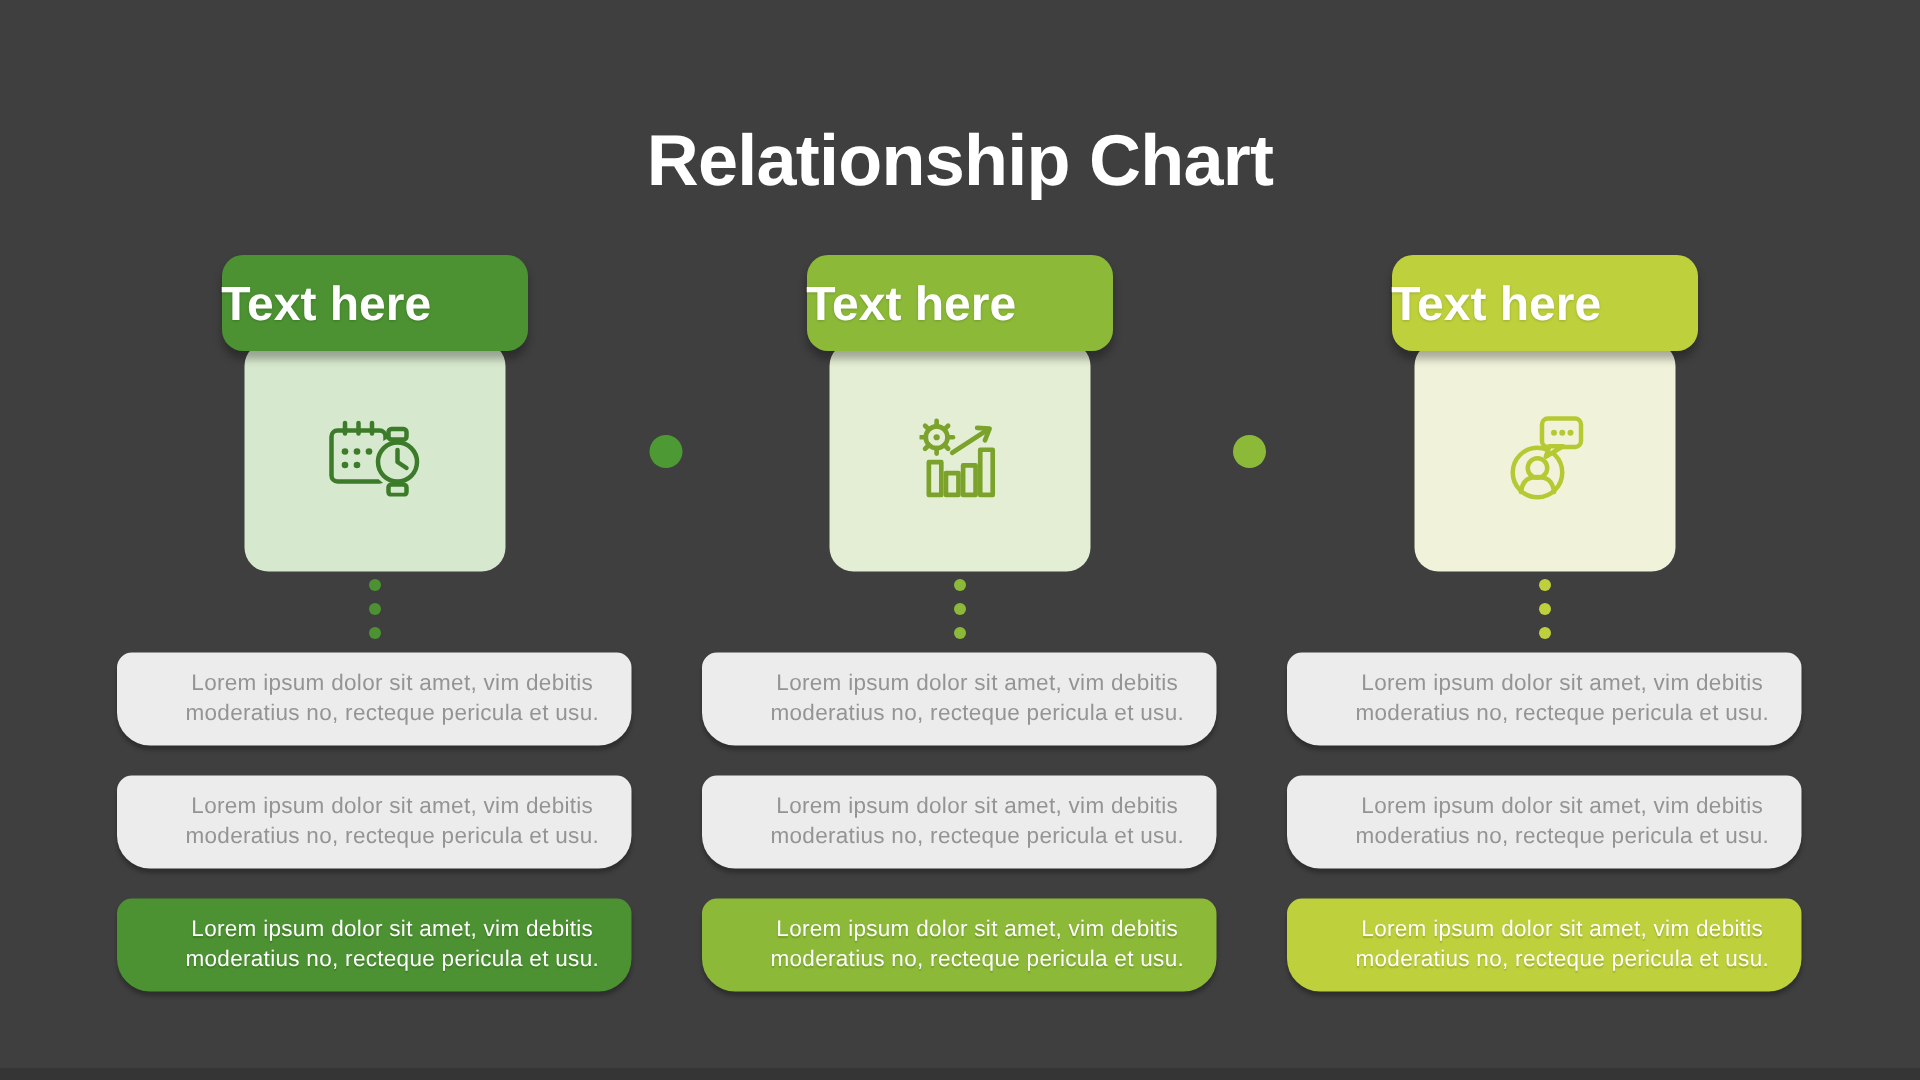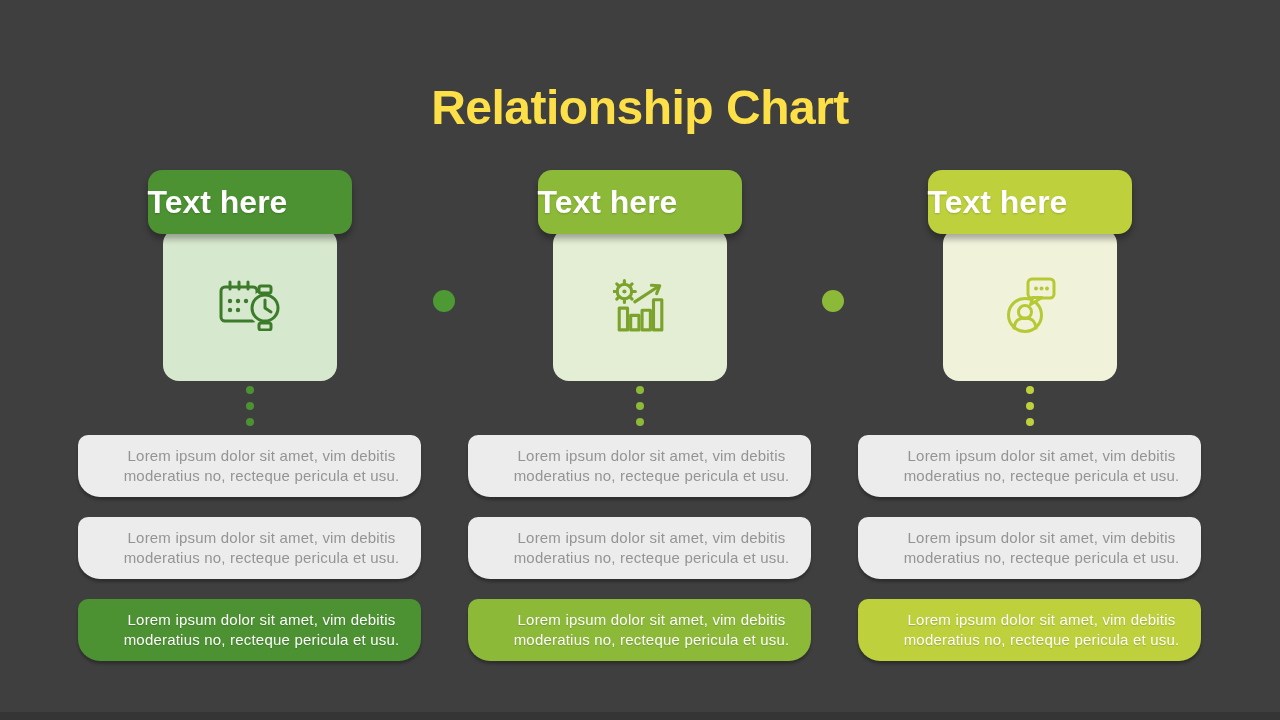--- a/index.html
+++ b/index.html
@@ -33,21 +33,21 @@
   .b1{top:265px}.b2{top:347px}.b3{top:429px}
   .cdot{position:absolute;top:290px;width:22px;height:22px;border-radius:50%;}
   .cdot1{left:433px}.cdot2{left:822px}
   .bottom-strip{position:absolute;left:0;bottom:0;width:100%;height:8px;background:#353535;}
 </style>
 </head>
 <body style="background: rgb(63, 63, 63);">
 
 <div class="slide">
 
-  <h1 class="title" style="color: #fde047;">Relationship Chart</h1>
+  <h1 class="title" style="color: #ffffff;">Relationship Chart</h1>
 
   <section class="column col1" style="--accent: #4c9232; --card: #d6e8cd; --icon: #3c7b2a;">
     <div class="tab">
       <span class="tab-label">Text here</span>
     </div>
     <div class="card">
       <span class="icon">
         <svg width="64" height="52" viewBox="0 0 64 52">
           <g fill="none" stroke="currentColor" stroke-width="3" stroke-linecap="round" stroke-linejoin="round">
             <rect x="3" y="8" width="36" height="34" rx="4"></rect>

